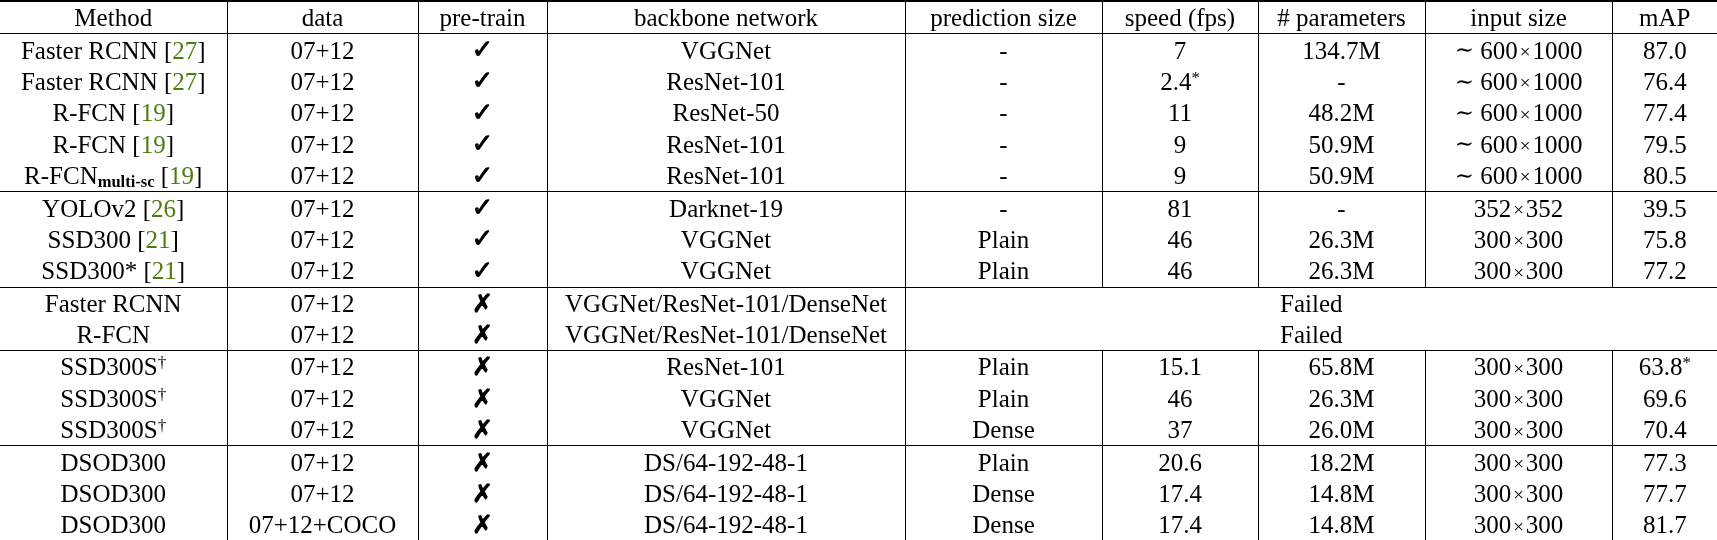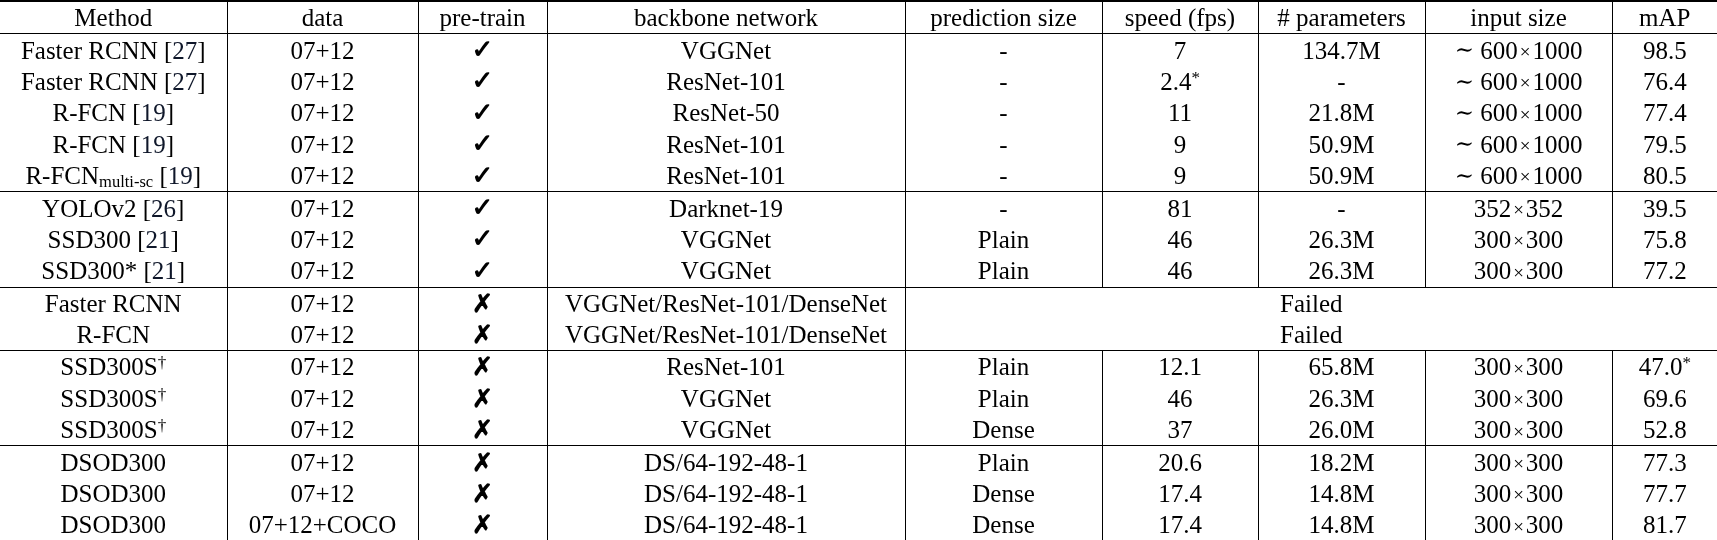--- a/index.html
+++ b/index.html
@@ -30,22 +30,22 @@
     white-space: nowrap;
   }
   
   .vr { border-left: 1.6px solid #000; }
   
   tr.rule-top > td, tr.rule-top > th { border-top: 1.9px solid #000; }
   tr.rule-bot > td, tr.rule-bot > th { border-bottom: 1.9px solid #000; }
   .thick-top { border-top: 2.3px solid #000 !important; margin-left: 8px; }
   .thick-bot { border-bottom: 2.3px solid #000 !important; }
 
-  .cite { color: #0f172a; }
-  .sub { font-size: 0.66em; vertical-align: baseline; position: relative; top: 0.16em; }
+  .cite { color: #4d7c0f; }
+  .sub { font-size: 0.66em; vertical-align: baseline; position: relative; top: 0.16em; font-weight: bold; }
   .sup { font-size: 0.68em; vertical-align: baseline; position: relative; top: -0.42em; }
   .mark-yes { font-size: 26px; font-weight: bold; line-height: 1; }
   .mark-no  { font-size: 25px; font-weight: bold; line-height: 1; letter-spacing: 0; }
   .ital { }
   .tilde { font-size: 23px; position: relative; top: -0.06em; }
   .times { font-size: 19px; position: relative; top: -0.04em; padding: 0 2px; }
   .dash { font-size: 25px; }
 </style>
 </head>
 <body>
@@ -78,41 +78,41 @@
   <tbody id="table-body">
       <tr>
         <td><span>Faster RCNN</span> <span>[<span class="cite">27</span>]</span></td>
         <td class="vr"><span>07+12</span></td>
         <td class="vr"><span class="mark-yes">✓</span></td>
         <td class="vr"><span>VGGNet</span></td>
         <td class="vr"><span class="dash">-</span></td>
         <td class="vr"><span>7</span></td>
         <td class="vr"><span>134.7M</span></td>
         <td class="vr"><span class="tilde">∼</span> <span>600</span><span class="times">×</span><span>1000</span></td>
-        <td class="vr"><span>98.5</span></td>
+        <td class="vr"><span>87.0</span></td>
       </tr>
       <tr>
         <td><span>Faster RCNN</span> <span>[<span class="cite">27</span>]</span></td>
         <td class="vr"><span>07+12</span></td>
         <td class="vr"><span class="mark-yes">✓</span></td>
         <td class="vr"><span>ResNet-101</span></td>
         <td class="vr"><span class="dash">-</span></td>
         <td class="vr"><span>2.4</span><span class="sup">*</span></td>
         <td class="vr"><span>-</span></td>
         <td class="vr"><span class="tilde">∼</span> <span>600</span><span class="times">×</span><span>1000</span></td>
         <td class="vr"><span>76.4</span></td>
       </tr>
       <tr>
         <td><span>R-FCN</span> <span>[<span class="cite">19</span>]</span></td>
         <td class="vr"><span>07+12</span></td>
         <td class="vr"><span class="mark-yes">✓</span></td>
         <td class="vr"><span>ResNet-50</span></td>
         <td class="vr"><span class="dash">-</span></td>
         <td class="vr"><span>11</span></td>
-        <td class="vr"><span>21.8M</span></td>
+        <td class="vr"><span>48.2M</span></td>
         <td class="vr"><span class="tilde">∼</span> <span>600</span><span class="times">×</span><span>1000</span></td>
         <td class="vr"><span>77.4</span></td>
       </tr>
       <tr>
         <td><span>R-FCN</span> <span>[<span class="cite">19</span>]</span></td>
         <td class="vr"><span>07+12</span></td>
         <td class="vr"><span class="mark-yes">✓</span></td>
         <td class="vr"><span>ResNet-101</span></td>
         <td class="vr"><span class="dash">-</span></td>
         <td class="vr"><span>9</span></td>
@@ -177,24 +177,24 @@
         <td class="vr"><span class="mark-no">✗</span></td>
         <td class="vr"><span>VGGNet/ResNet-101/DenseNet</span></td>
         <td class="vr" colspan="5"><span>Failed</span></td>
       </tr>
       <tr class="rule-top">
         <td><span>SSD300S</span><span class="sup">†</span></td>
         <td class="vr"><span>07+12</span></td>
         <td class="vr"><span class="mark-no">✗</span></td>
         <td class="vr"><span>ResNet-101</span></td>
         <td class="vr"><span class="dash">Plain</span></td>
-        <td class="vr"><span>12.1</span></td>
+        <td class="vr"><span>15.1</span></td>
         <td class="vr"><span>65.8M</span></td>
         <td class="vr"><span>300</span><span class="times">×</span><span>300</span></td>
-        <td class="vr"><span>47.0</span><span class="sup">*</span></td>
+        <td class="vr"><span>63.8</span><span class="sup">*</span></td>
       </tr>
       <tr>
         <td><span>SSD300S</span><span class="sup">†</span></td>
         <td class="vr"><span>07+12</span></td>
         <td class="vr"><span class="mark-no">✗</span></td>
         <td class="vr"><span>VGGNet</span></td>
         <td class="vr"><span class="dash">Plain</span></td>
         <td class="vr"><span>46</span></td>
         <td class="vr"><span>26.3M</span></td>
         <td class="vr"><span>300</span><span class="times">×</span><span>300</span></td>
@@ -202,21 +202,21 @@
       </tr>
       <tr>
         <td><span>SSD300S</span><span class="sup">†</span></td>
         <td class="vr"><span>07+12</span></td>
         <td class="vr"><span class="mark-no">✗</span></td>
         <td class="vr"><span>VGGNet</span></td>
         <td class="vr"><span class="dash">Dense</span></td>
         <td class="vr"><span>37</span></td>
         <td class="vr"><span>26.0M</span></td>
         <td class="vr"><span>300</span><span class="times">×</span><span>300</span></td>
-        <td class="vr"><span>52.8</span></td>
+        <td class="vr"><span>70.4</span></td>
       </tr>
       <tr class="rule-top">
         <td><span>DSOD300</span></td>
         <td class="vr"><span>07+12</span></td>
         <td class="vr"><span class="mark-no">✗</span></td>
         <td class="vr"><span>DS/64-192-48-1</span></td>
         <td class="vr"><span class="dash">Plain</span></td>
         <td class="vr"><span>20.6</span></td>
         <td class="vr"><span>18.2M</span></td>
         <td class="vr"><span>300</span><span class="times">×</span><span>300</span></td>

